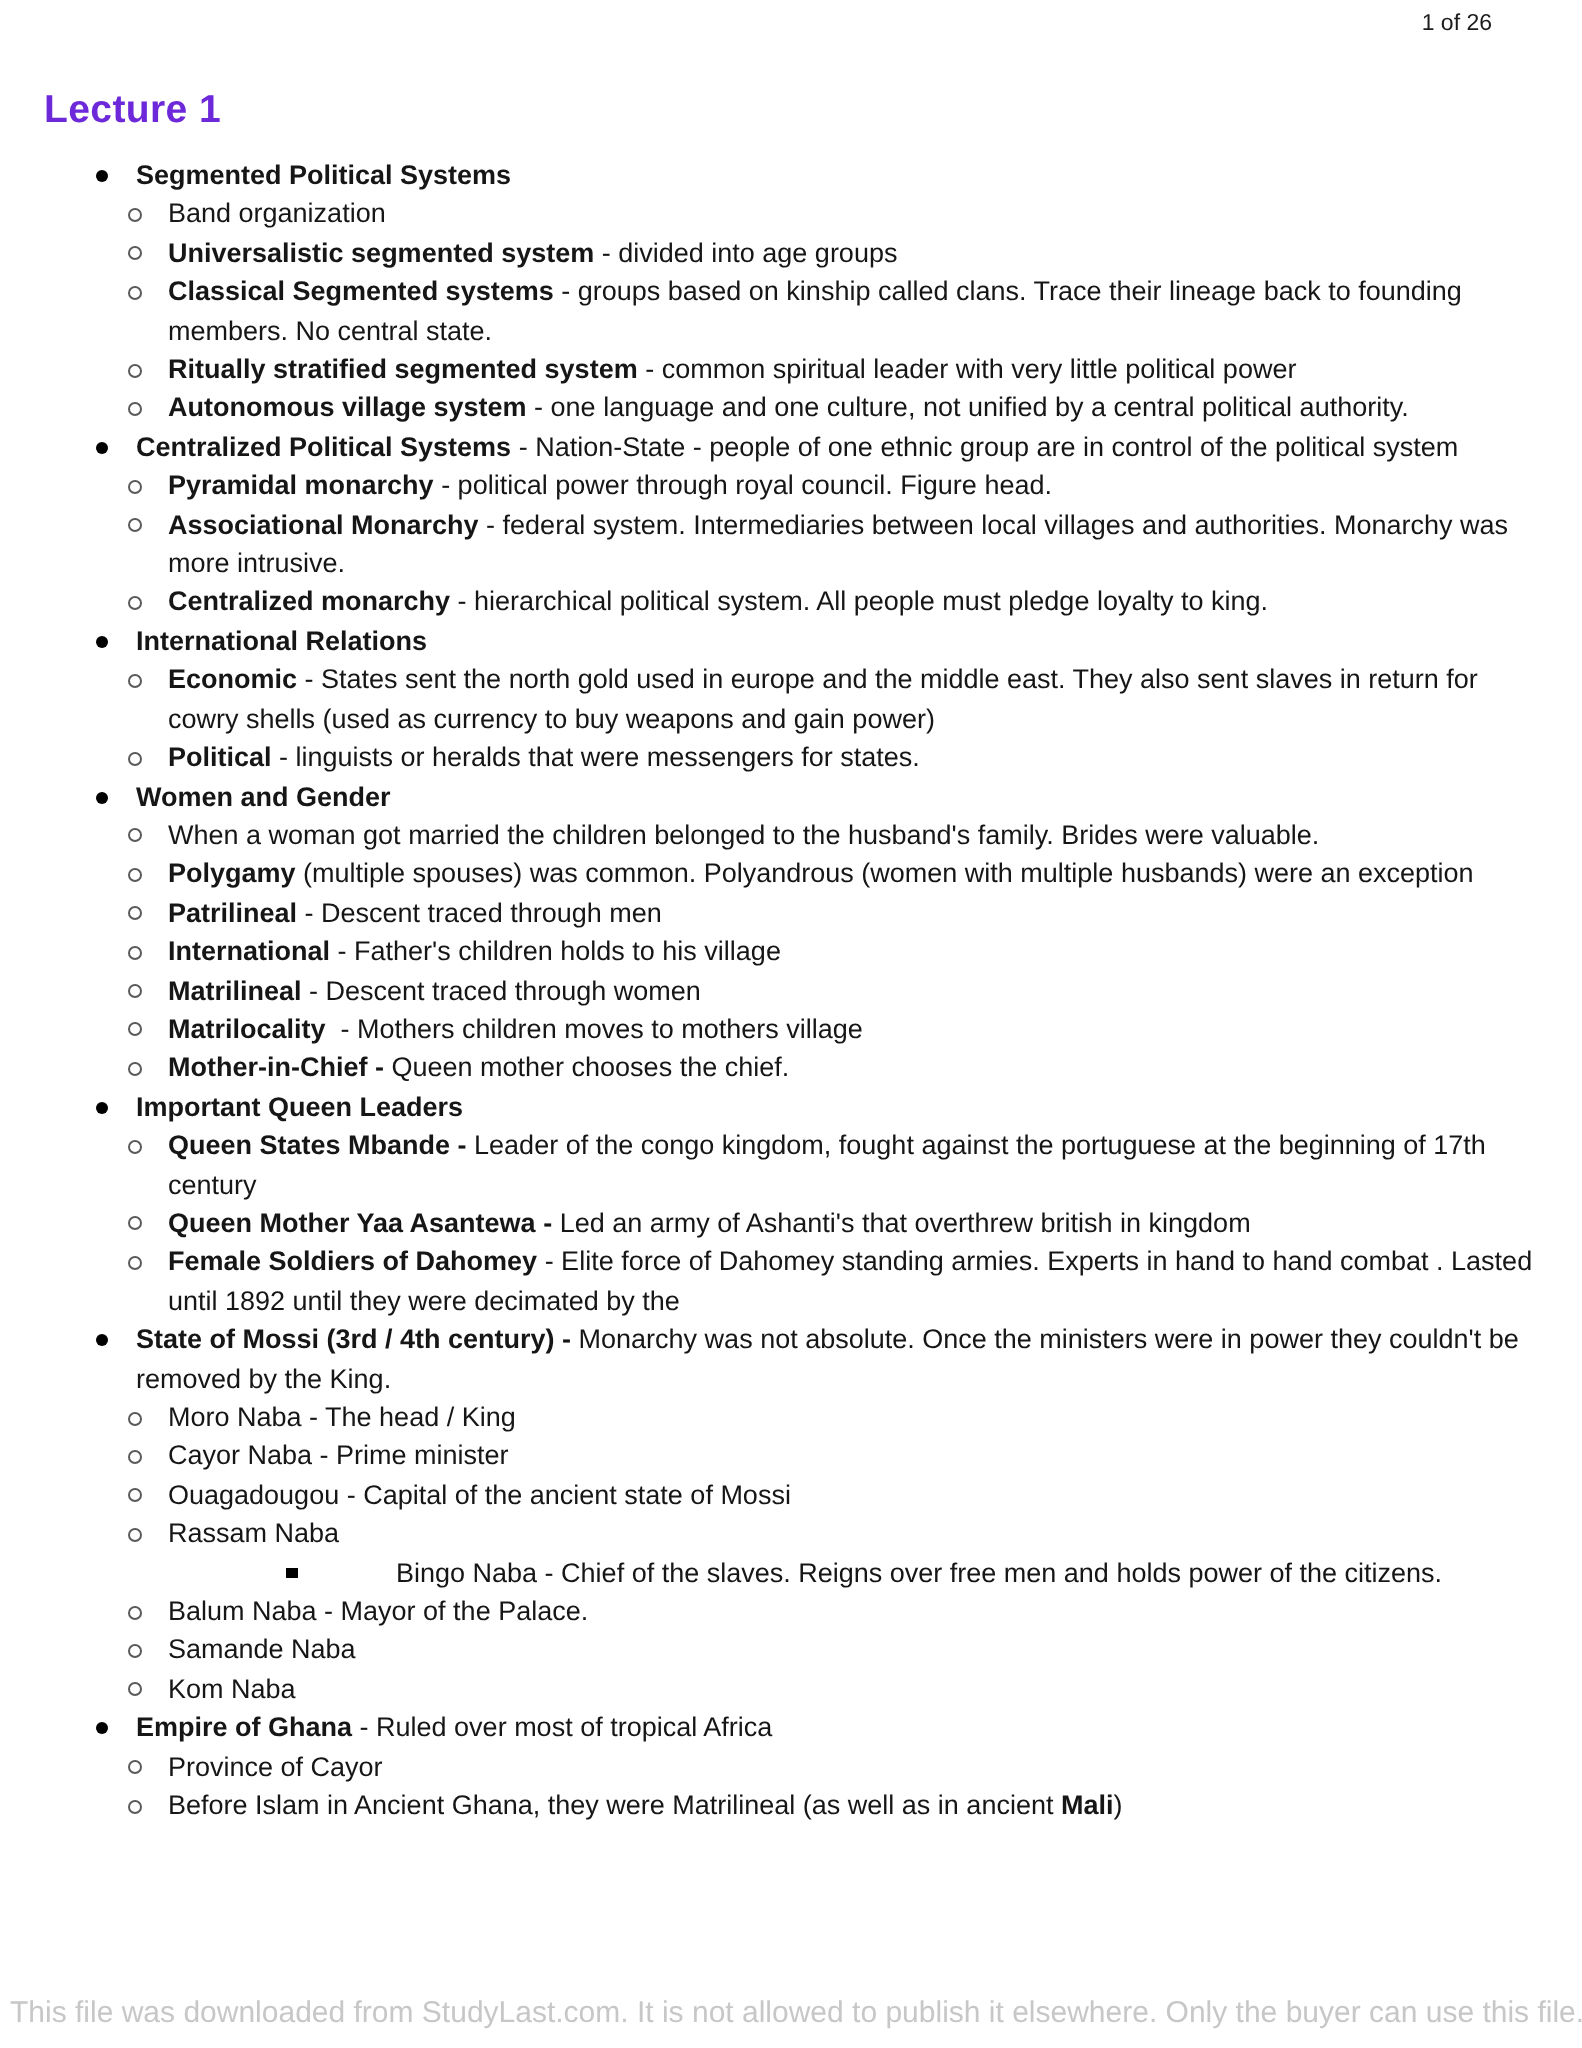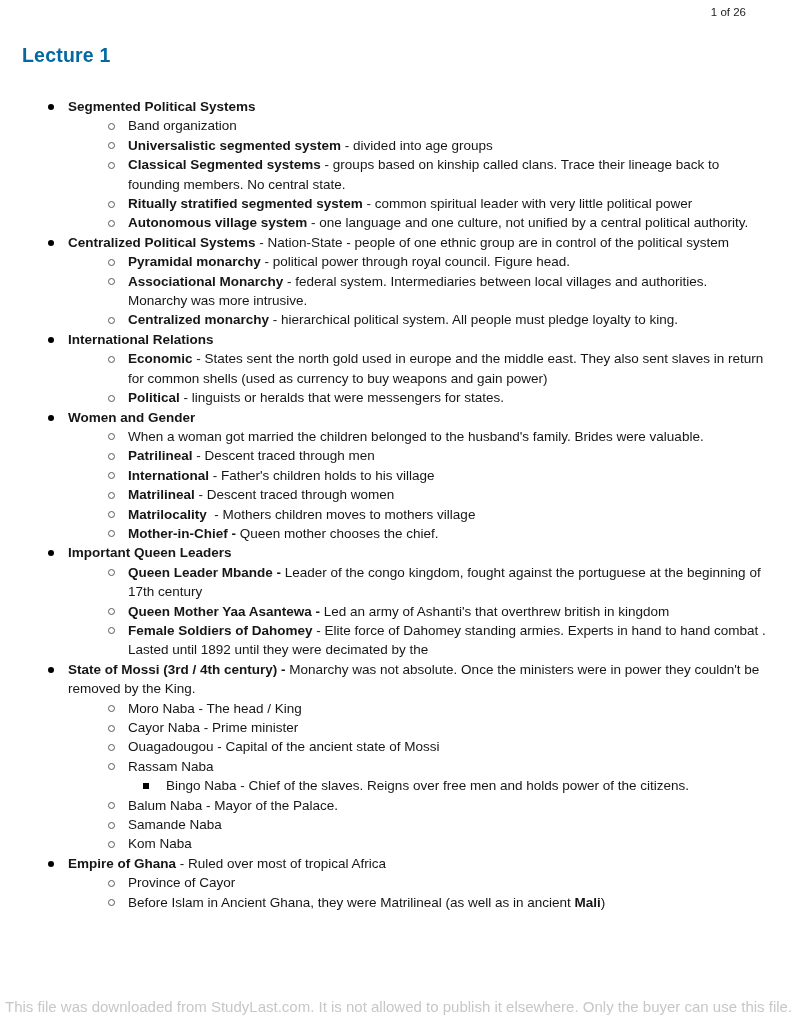--- a/index.html
+++ b/index.html
@@ -19,31 +19,31 @@
   }
   .doc-title {
     position: absolute;
     top: 44px; left: 22px;
     font-size: 19.5px;
     font-weight: bold;
     letter-spacing: 0.2px;
   }
   .outline {
     position: absolute;
-    top: 97px; left: 0;
+    top: 78px; left: 0;
     width: 791px;
     box-sizing: border-box;
     padding-right: 24px;
     font-size: 13.5px;
     line-height: 19.4px;
   }
   .row { display: flex; align-items: flex-start; }
   .row.lvl1 { padding-left: 46px; }
-  .row.lvl2 { padding-left: 106px; }
-  .row.lvl3 { padding-left: 141px; }
+  .row.lvl2 { padding-left: 62px; }
+  .row.lvl3 { padding-left: 141px; gap: 32px; }
   .marker { flex: 0 0 22px; box-sizing: border-box; padding-left: 2px; display: block; }
   .row.lvl3 .marker { flex: 0 0 25px; }
   .shape { display: block; }
   .shape.disc {
     width: 6px; height: 6px; margin-top: 7px;
     background: #000; border-radius: 50%;
   }
   .shape.circle {
     width: 7px; height: 7px; margin-top: 6.5px;
     border: 1.2px solid #5a5a5a; border-radius: 50%;
@@ -61,21 +61,21 @@
     font-size: 15px;
     color: #c7c7c7;
     white-space: nowrap;
   }
 </style>
 </head>
 <body>
 
 <div class="page-number">1 of 26</div>
 
-<h1 class="doc-title" style="margin: 0px; color: #0369a1;">Lecture 1</h1>
+<h1 class="doc-title" style="margin: 0px; color: #6d28d9;">Lecture 1</h1>
 
 <div class="outline" id="outline">
     <div class="row lvl1">
       <span class="marker">
         <span class="shape disc"></span>
       </span>
       <span class="text"><b>Segmented Political Systems</b></span>
     </div>
     <div class="row lvl2">
       <span class="marker">
@@ -134,21 +134,21 @@
     <div class="row lvl1">
       <span class="marker">
         <span class="shape disc"></span>
       </span>
       <span class="text"><b>International Relations</b></span>
     </div>
     <div class="row lvl2">
       <span class="marker">
         <span class="shape circle"></span>
       </span>
-      <span class="text"><b>Economic</b><span> - States sent the north gold used in europe and the middle east. They also sent slaves in return for common shells (used as currency to buy weapons and gain power)</span></span>
+      <span class="text"><b>Economic</b><span> - States sent the north gold used in europe and the middle east. They also sent slaves in return for cowry shells (used as currency to buy weapons and gain power)</span></span>
     </div>
     <div class="row lvl2">
       <span class="marker">
         <span class="shape circle"></span>
       </span>
       <span class="text"><b>Political</b><span> - linguists or heralds that were messengers for states.</span></span>
     </div>
     <div class="row lvl1">
       <span class="marker">
         <span class="shape disc"></span>
@@ -158,20 +158,26 @@
     <div class="row lvl2">
       <span class="marker">
         <span class="shape circle"></span>
       </span>
       <span class="text"><span>When a woman got married the children belonged to the husband's family. Brides were valuable.</span></span>
     </div>
     <div class="row lvl2">
       <span class="marker">
         <span class="shape circle"></span>
       </span>
+      <span class="text"><b>Polygamy</b><span> (multiple spouses) was common. Polyandrous (women with multiple husbands) were an exception</span></span>
+    </div>
+    <div class="row lvl2">
+      <span class="marker">
+        <span class="shape circle"></span>
+      </span>
       <span class="text"><b>Patrilineal</b><span> - Descent traced through men</span></span>
     </div>
     <div class="row lvl2">
       <span class="marker">
         <span class="shape circle"></span>
       </span>
       <span class="text"><b>International</b><span> - Father's children holds to his village</span></span>
     </div>
     <div class="row lvl2">
       <span class="marker">
@@ -194,21 +200,21 @@
     <div class="row lvl1">
       <span class="marker">
         <span class="shape disc"></span>
       </span>
       <span class="text"><b>Important Queen Leaders</b></span>
     </div>
     <div class="row lvl2">
       <span class="marker">
         <span class="shape circle"></span>
       </span>
-      <span class="text"><b>Queen Leader Mbande - </b><span>Leader of the congo kingdom, fought against the portuguese at the beginning of 17th century</span></span>
+      <span class="text"><b>Queen States Mbande - </b><span>Leader of the congo kingdom, fought against the portuguese at the beginning of 17th century</span></span>
     </div>
     <div class="row lvl2">
       <span class="marker">
         <span class="shape circle"></span>
       </span>
       <span class="text"><b>Queen Mother Yaa Asantewa - </b><span>Led an army of Ashanti's that overthrew british in kingdom</span></span>
     </div>
     <div class="row lvl2">
       <span class="marker">
         <span class="shape circle"></span>

